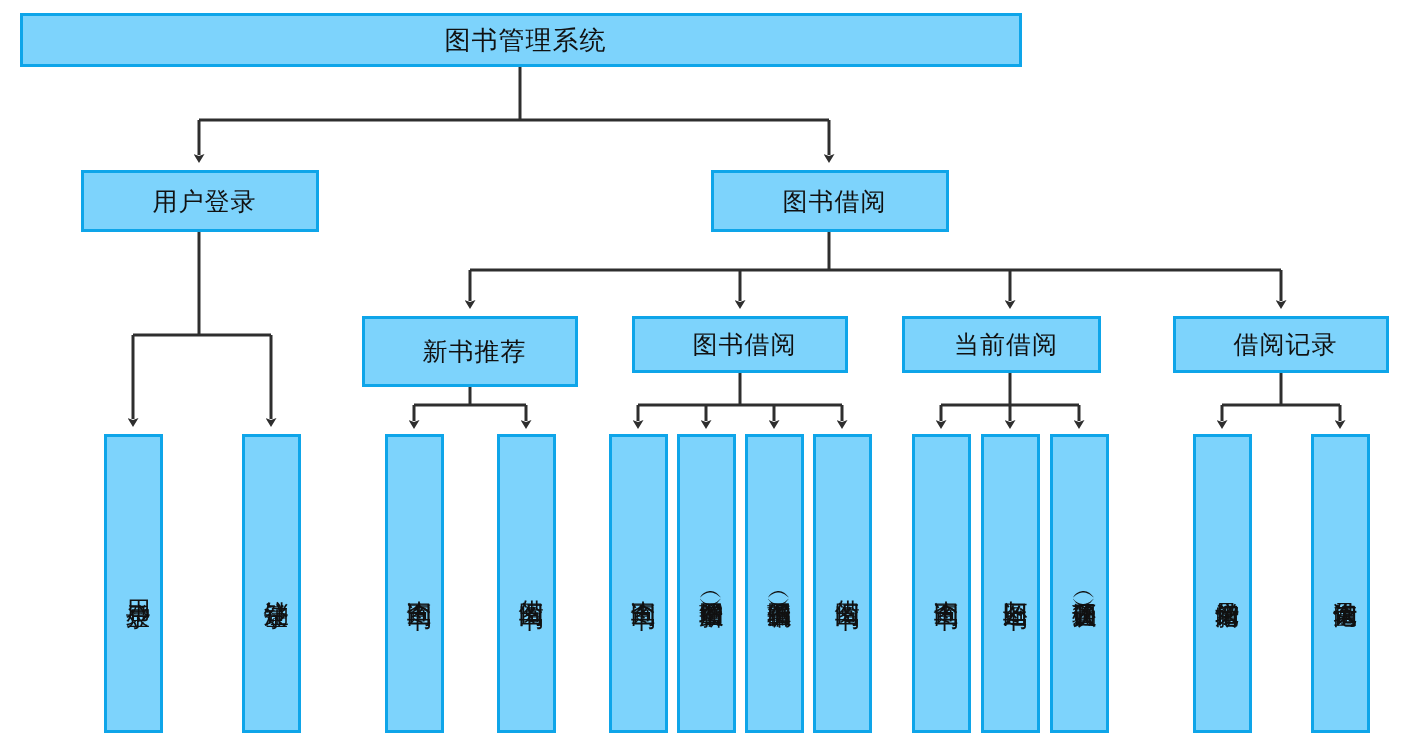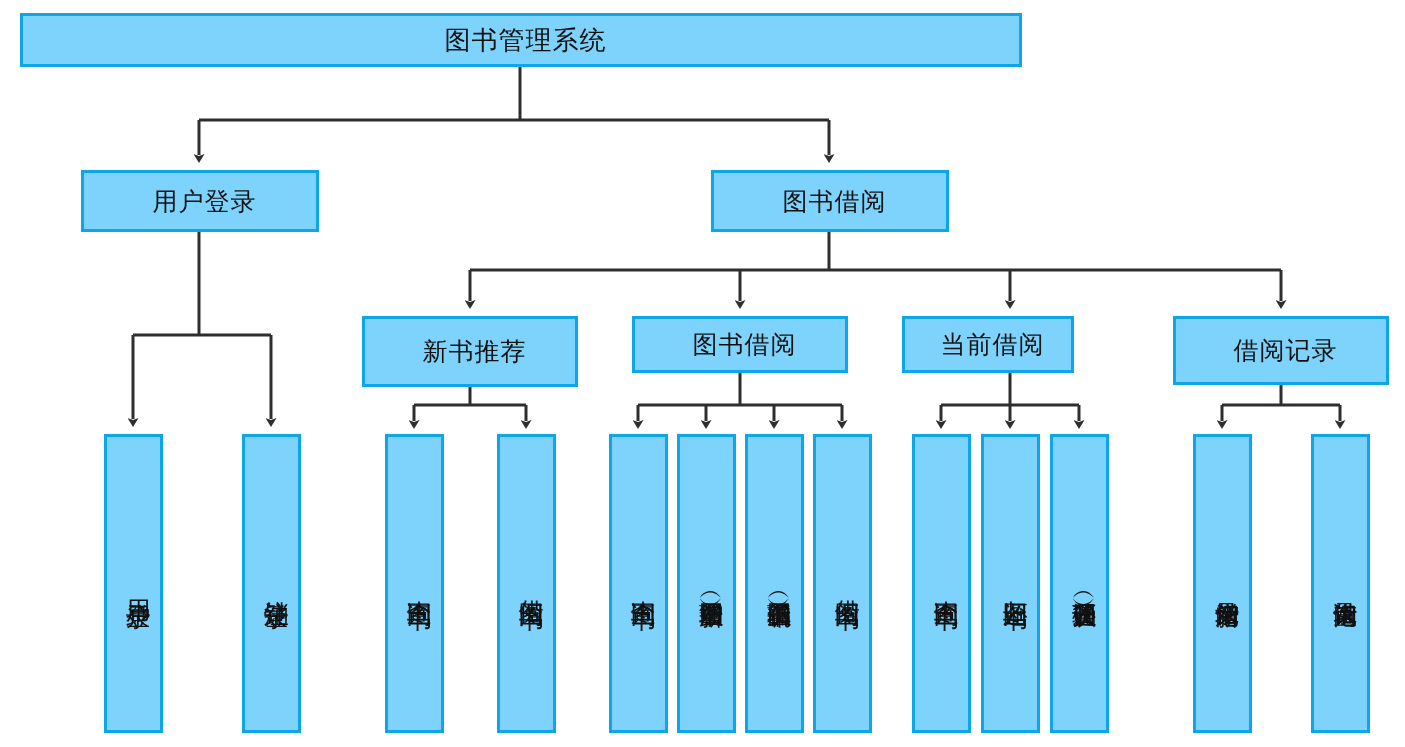--- a/index.html
+++ b/index.html
@@ -137,24 +137,24 @@
   <div class="node horiz" style="left:711px; top:170px; width:238px; height:62px;">
     <span>图书借阅</span>
   </div>
 
   <div class="node horiz" style="left:362px; top:316px; width:216px; height:71px;">
     <span>新书推荐</span>
   </div>
   <div class="node horiz" style="left:632px; top:316px; width:216px; height:57px;text-align:right;">
     <span>图书借阅</span>
   </div>
-  <div class="node horiz" style="left:902px; top:316px; width:172px; height:57px;">
+  <div class="node horiz" style="left:902px; top:316px; width:199px; height:57px;">
     <span>当前借阅</span>
   </div>
-  <div class="node horiz" style="left:1173px; top:316px; width:216px; height:69px;">
+  <div class="node horiz" style="left:1173px; top:316px; width:216px; height:57px;">
     <span>借阅记录</span>
   </div>
 
   <div class="node leaf" style="left:104px; top:434px; width:59px; height:299px;">
     <span class="vtext">用户登录</span>
   </div>
   <div class="node leaf" style="left:242px; top:434px; width:59px; height:299px;">
     <span class="vtext">注销登录</span>
   </div>
 

